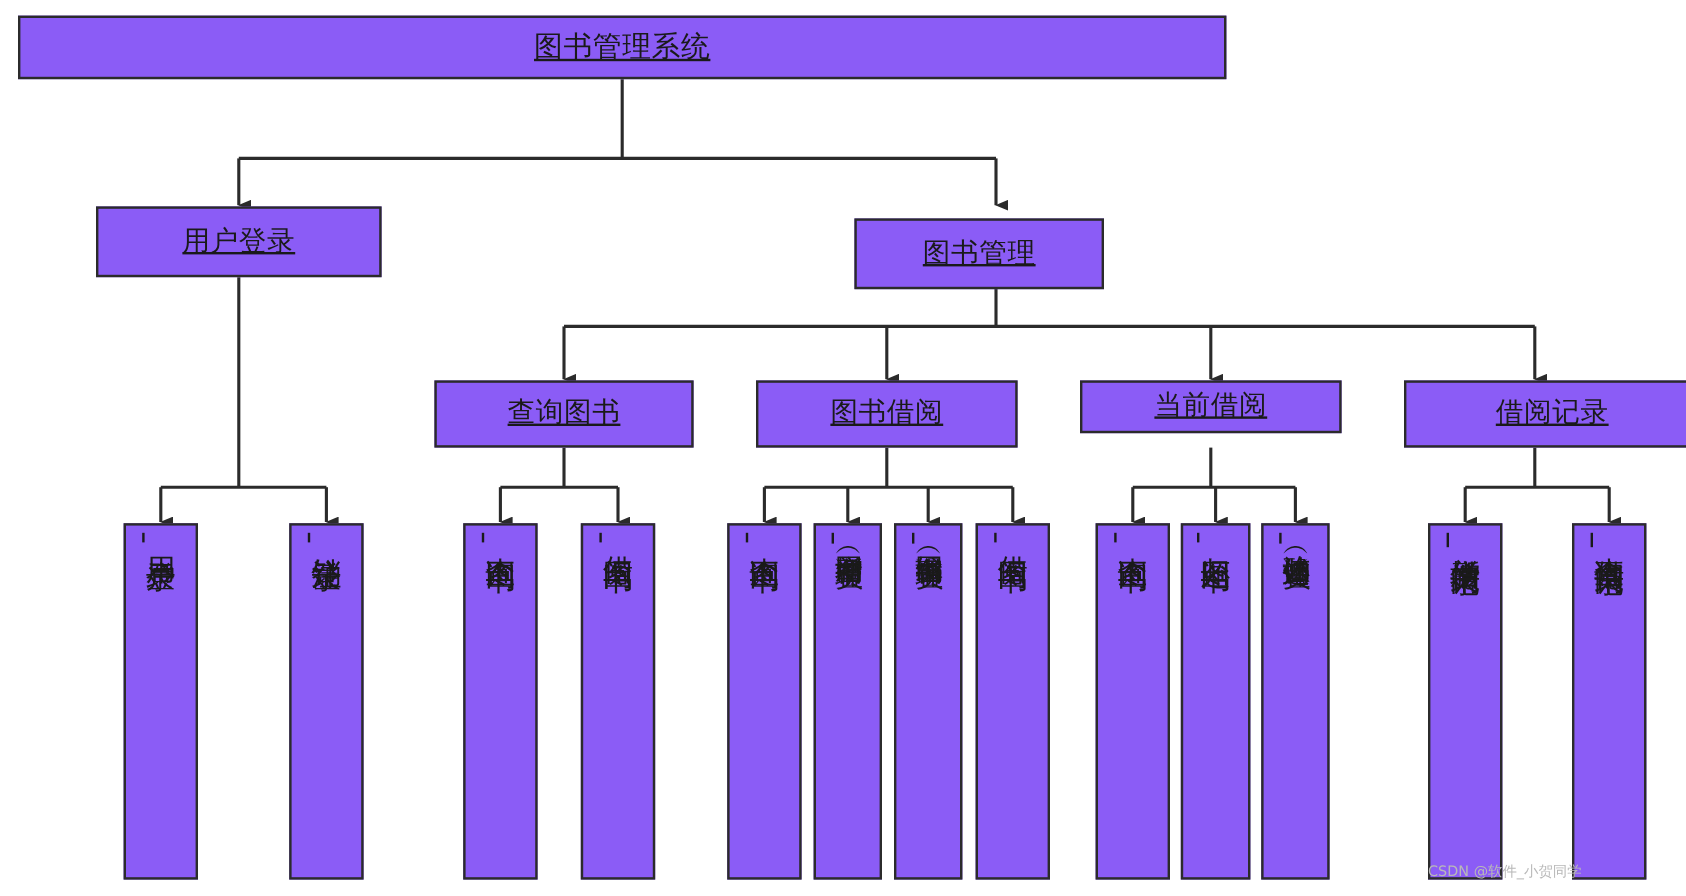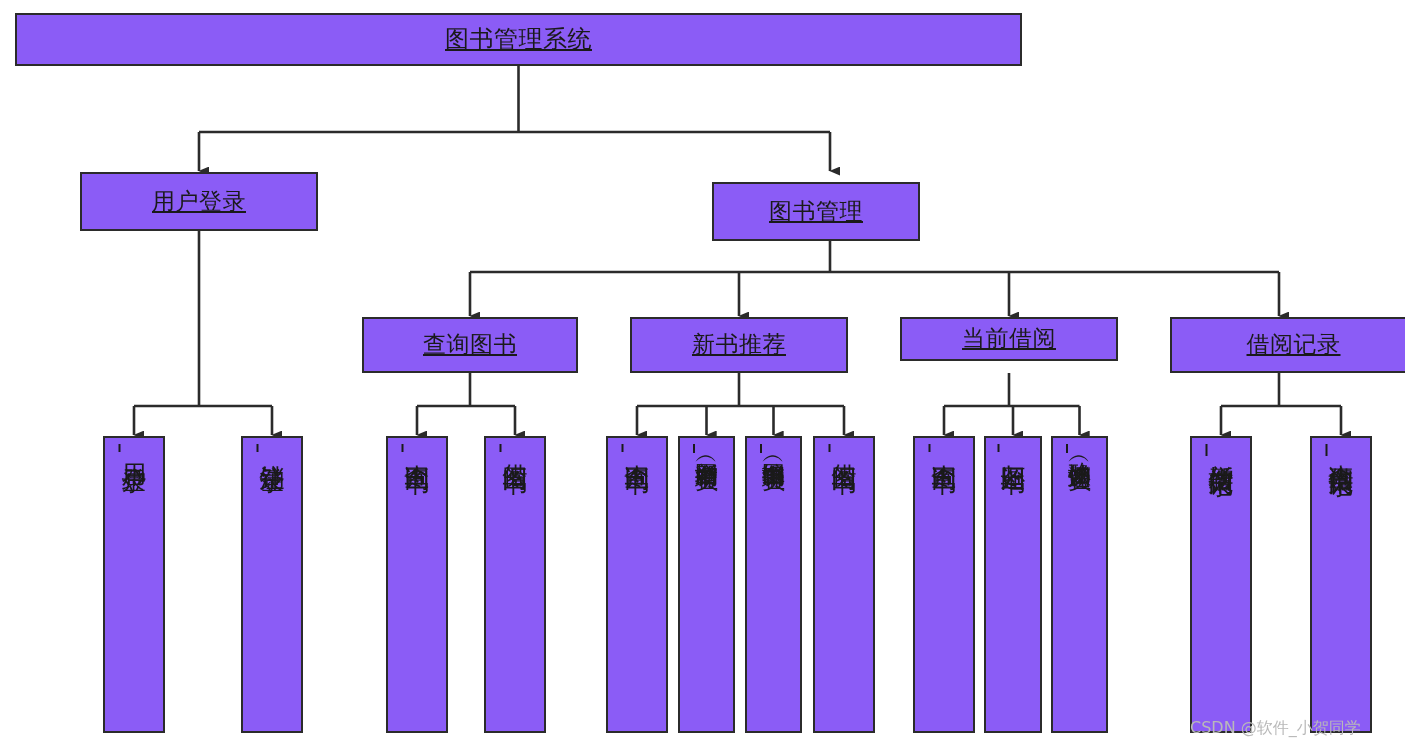--- a/index.html
+++ b/index.html
@@ -66,21 +66,21 @@
     letter-spacing: 2px;
     white-space: nowrap;
   }
   .node.v.narrow .node-label {
     font-size: 23px;
     letter-spacing: 1px;
   }
   .watermark {
     position: absolute;
     color: #b9b9b9;
-    font-size: 16px;
+    font-size: 12px;
     white-space: nowrap;
     z-index: 5;
     font-family: "DejaVu Sans", "Liberation Sans", sans-serif;
   }
 </style>
 </head>
 <body>
 
 <div id="diagram-canvas">
 
@@ -134,21 +134,21 @@
       <div class="node h" style="left: 80px; top: 172px; width: 238px; height: 59px;">
         <span class="node-label">用户登录</span>
       </div>
       <div class="node h" style="left: 712px; top: 182px; width: 208px; height: 59px;">
         <span class="node-label">图书管理</span>
       </div>
       <div class="node h" style="left: 362px; top: 317px; width: 216px; height: 56px;">
         <span class="node-label">查询图书</span>
       </div>
       <div class="node h" style="left: 630px; top: 317px; width: 218px; height: 56px;">
-        <span class="node-label">新书推荐</span>
+        <span class="node-label">图书借阅</span>
       </div>
       <div class="node h" style="left: 900px; top: 317px; width: 218px; height: 44px;">
         <span class="node-label">当前借阅</span>
       </div>
       <div class="node h" style="left: 1170px; top: 317px; width: 247px; height: 56px;">
         <span class="node-label">借阅记录</span>
       </div>
       <div class="node v" style="left: 103px; top: 436px; width: 62px; height: 297px;">
         <span class="node-label">用户登录</span>
       </div>

